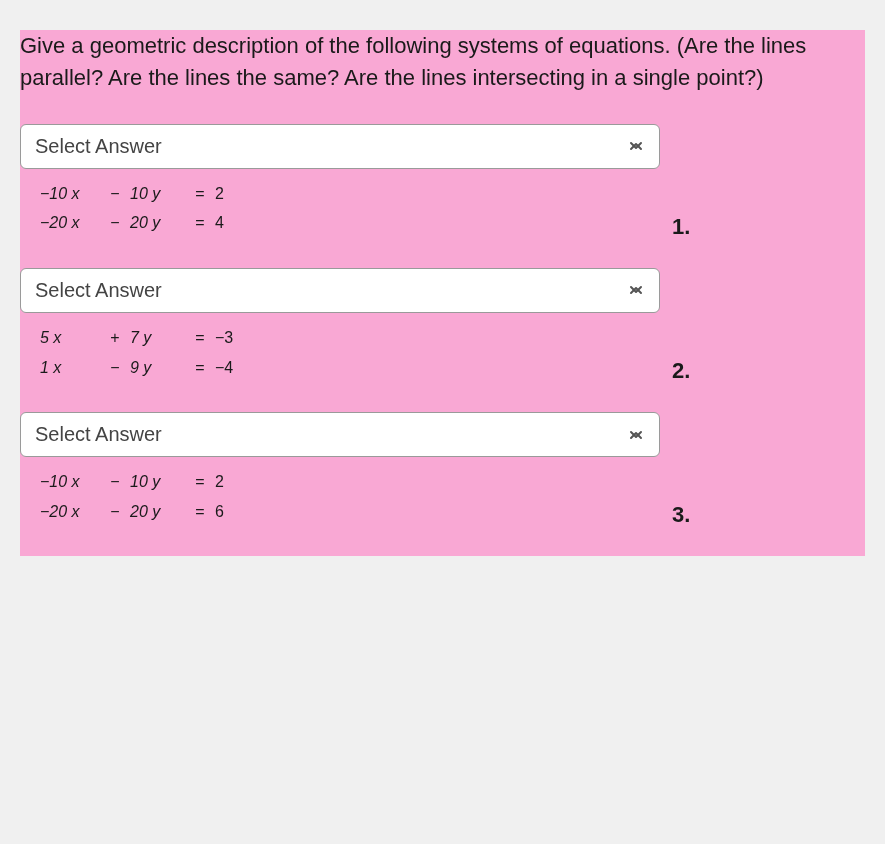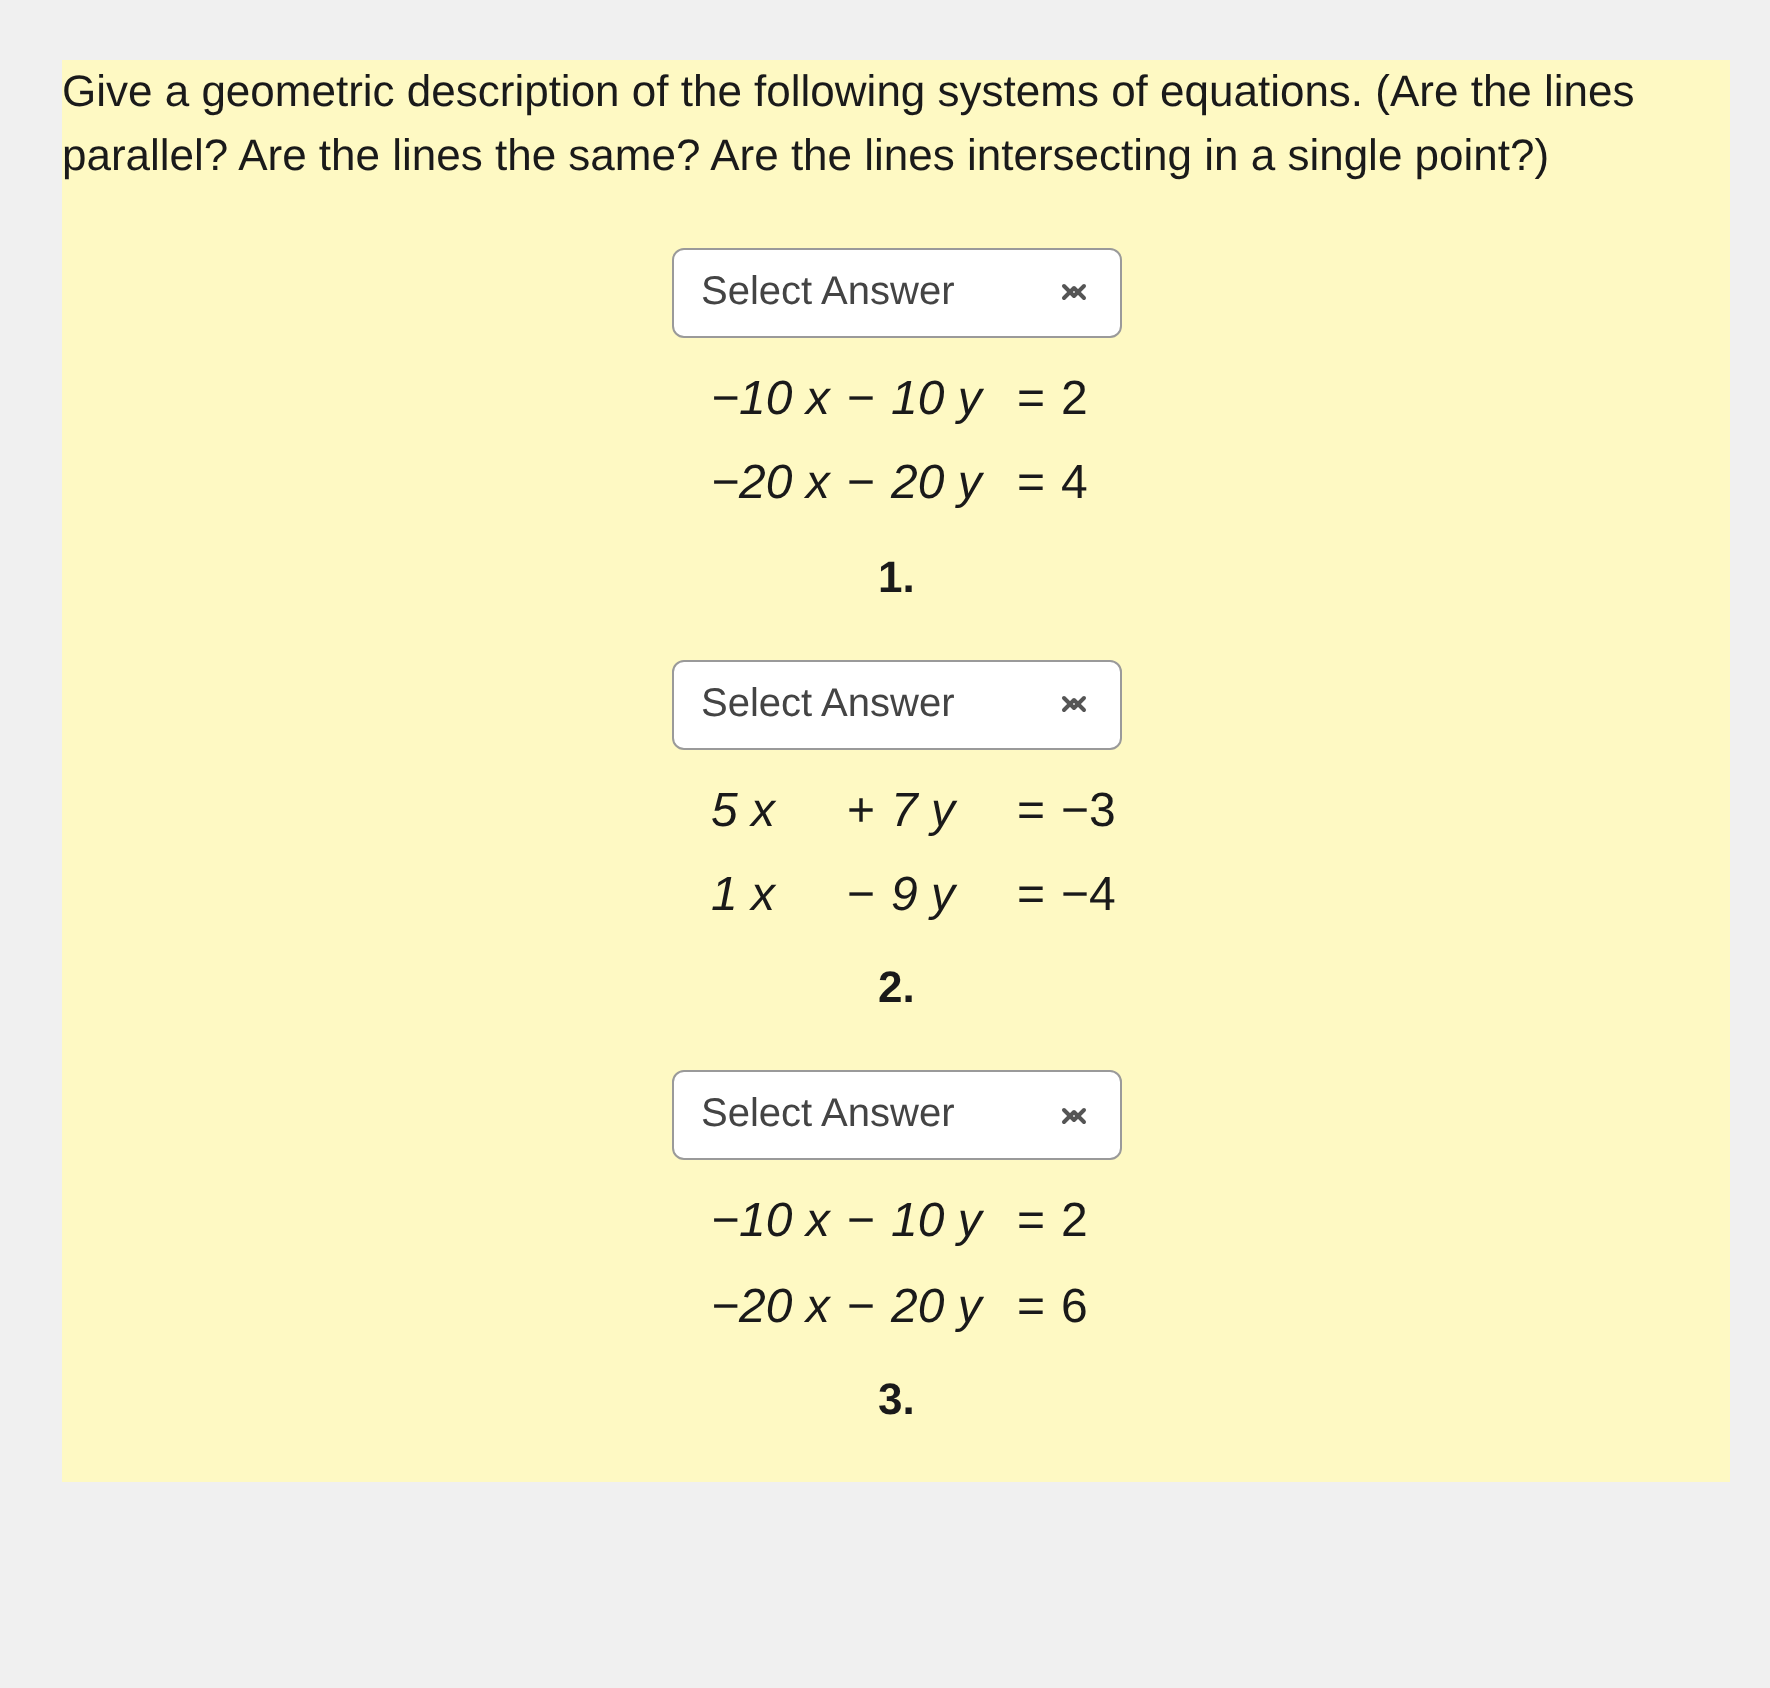--- a/index.html
+++ b/index.html
@@ -12,39 +12,37 @@
       background-color: #f0f0f0;
       font-family: -apple-system, BlinkMacSystemFont, "Segoe UI", sans-serif;
       display: flex;
       justify-content: center;
       align-items: flex-start;
       min-height: 844px;
       padding: 30px 20px;
     }
 
     .page-container {
-      background-color: #fef9c3;
+      background-color: #f9a8d4;
       max-width: 885px;
       width: 100%;
-      margin-left: 11px;
     }
 
     .question-text {
       font-size: 22px;
       line-height: 1.45;
       color: #1a1a1a;
       margin-bottom: 30px;
       font-weight: 400;
     }
 
     .problem-block {
       display: flex;
-      align-items: center;
+      align-items: flex-end;
       margin-bottom: 28px;
-      flex-direction: column;
     }
 
     .problem-left {
       flex: 1;
       max-width: 640px;
     }
 
     .select-answer-dropdown {
       display: flex;
       align-items: center;
@@ -76,21 +74,21 @@
 
     .equation-table {
       padding-left: 20px;
       margin-top: 4px;
     }
 
     .equation-row {
       display: flex;
       align-items: baseline;
       margin-bottom: 4px;
-      font-size: 24px;
+      font-size: 16px;
       color: #1a1a1a;
       font-style: italic;
       line-height: 1.6;
     }
 
     .eq-term {
       min-width: 60px;
       display: inline-block;
       font-style: italic;
     }

